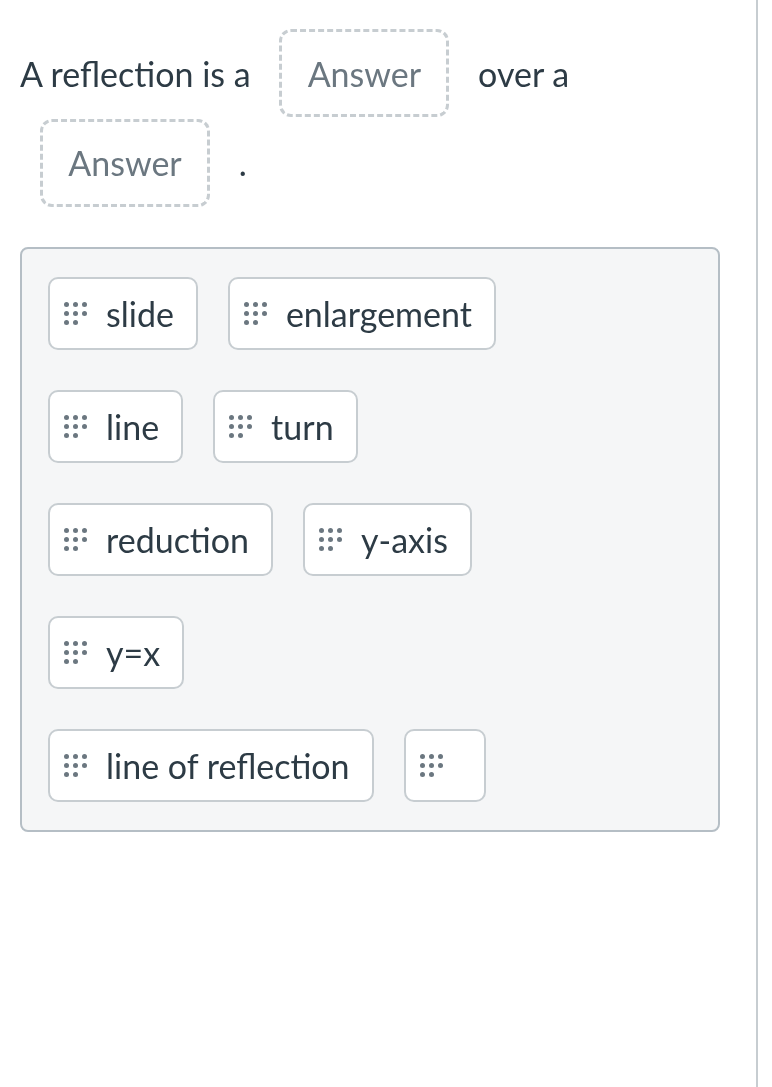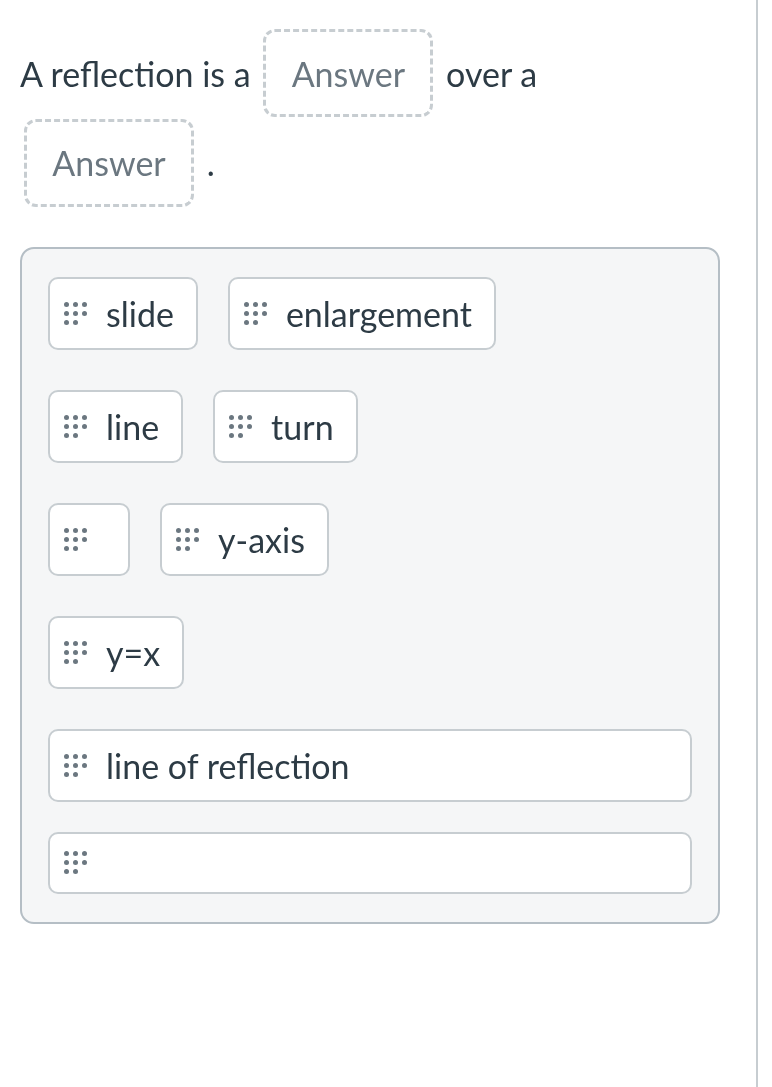--- a/index.html
+++ b/index.html
@@ -35,40 +35,40 @@
       align-items: center;
       justify-content: center;
       min-width: 170px;
       height: 88px;
       border: 3px dashed #c7cdd1;
       border-radius: 12px;
       color: #6b7780;
       font-size: 34px;
       padding: 0 18px;
       vertical-align: middle;
-      margin: 0 4px;
+      margin: 0 20px;
       background: #ffffff;
     }
     .period {
       vertical-align: middle;
     }
     .answer-bank {
       border: 2px solid #b5bec5;
-      border-radius: 14px;
+      border-radius: 8px;
       background: #f5f6f7;
       padding: 28px 26px;
       max-width: 700px;
     }
     .bank-row {
       display: flex;
       flex-wrap: wrap;
       gap: 30px;
       margin-bottom: 40px;
     }
-    .bank-row:last-child { margin-bottom: 0; flex-direction: column; }
+    .bank-row:last-child { margin-bottom: 0; }
     .drag-chip {
       display: inline-flex;
       align-items: center;
       background: #ffffff;
       border: 2px solid #c7cdd1;
       border-radius: 10px;
       padding: 14px 22px 14px 14px;
       font-size: 34px;
       color: #2d3b45;
       cursor: grab;
@@ -176,20 +176,21 @@
       <span class="grip">
           <span></span>
           <span></span>
           <span></span>
           <span></span>
           <span></span>
           <span></span>
           <span></span>
           <span></span>
         </span>
+      <span>reduction</span>
     </div>
     <div class="drag-chip">
       <span class="grip">
           <span></span>
           <span></span>
           <span></span>
           <span></span>
           <span></span>
           <span></span>
           <span></span>

